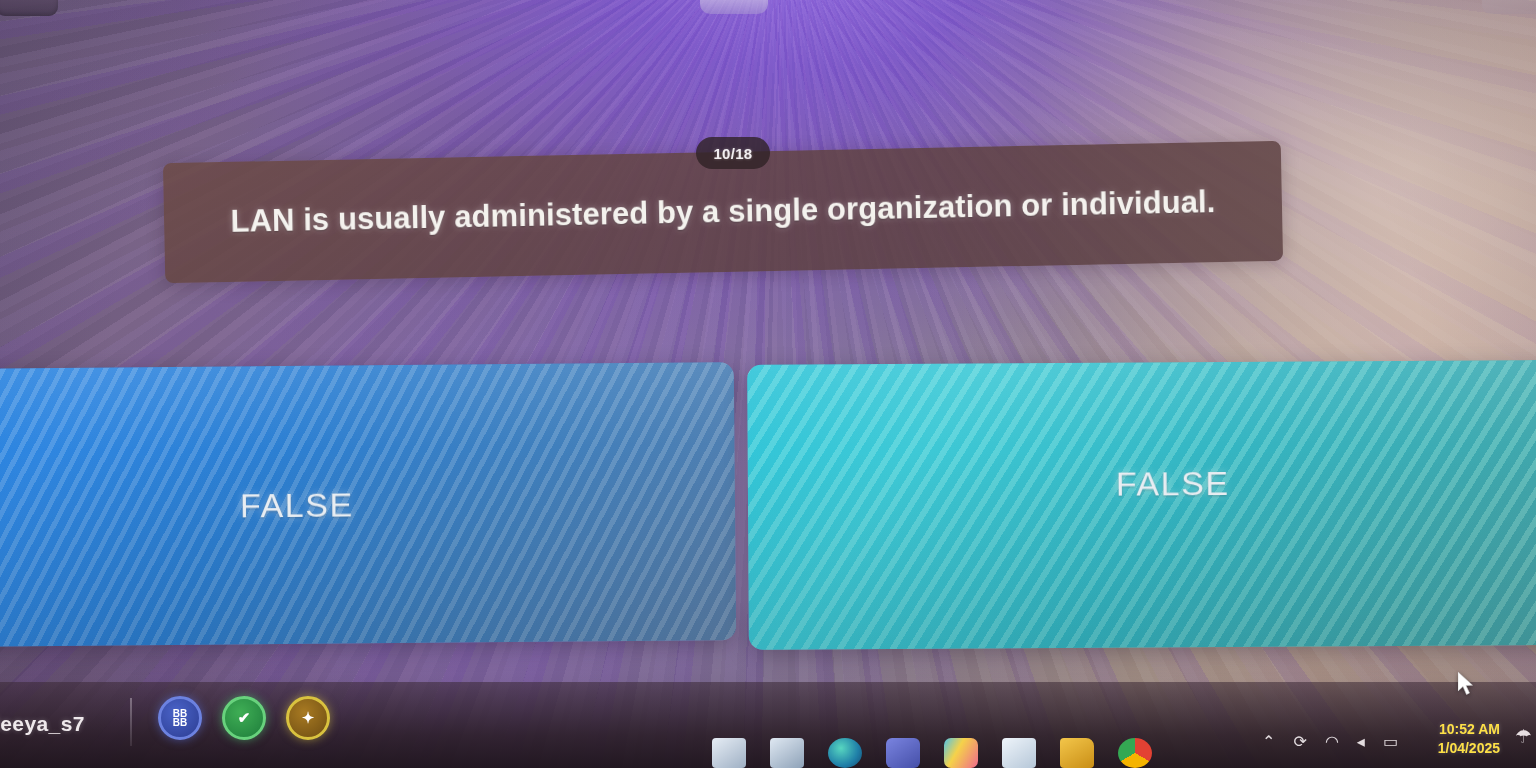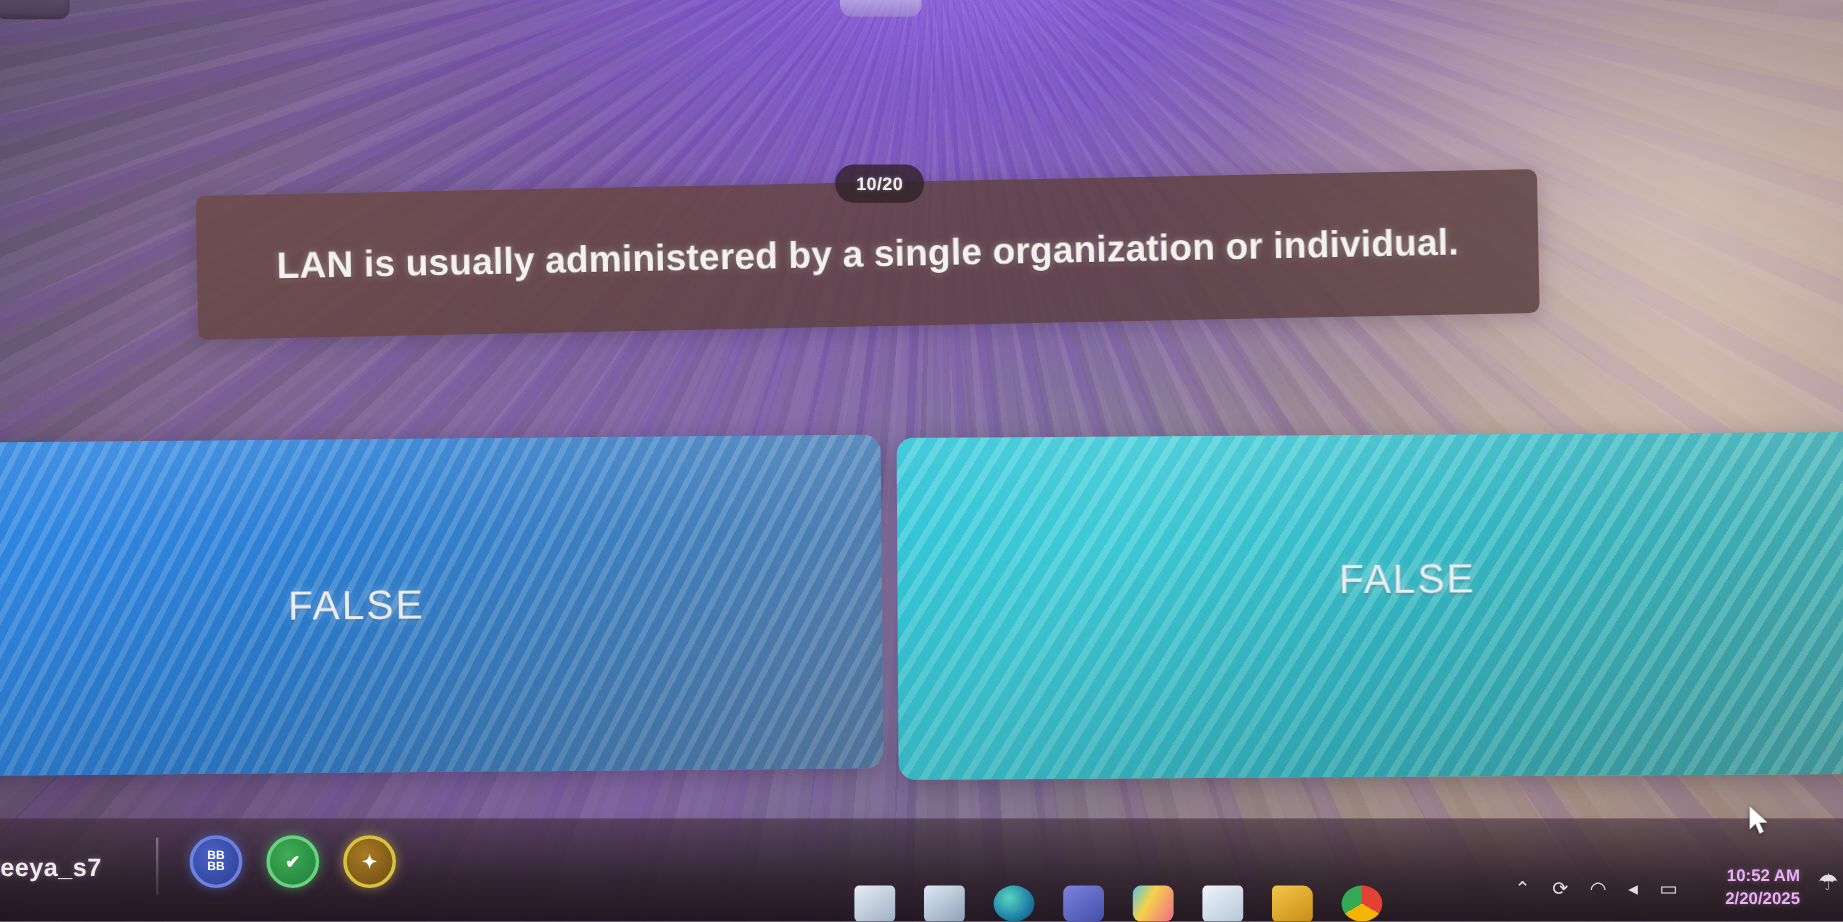--- a/index.html
+++ b/index.html
@@ -269,21 +269,21 @@
 
   #tray {
     position:absolute; right:138px; bottom:18px;
     display:flex; gap:18px; align-items:center;
     filter:blur(.4px);
   }
   .tray-icon { color:#e3dcdf; font-size:16px; line-height:1; }
 
   #clock {
     position:absolute; right:36px; bottom:10px;
-    text-align:right; color:#f0abfc;
+    text-align:right; color:#fde047;
     font-size:14px; font-weight:bold; line-height:19px;
     text-shadow:0 0 4px rgba(255,255,255,.25);
     filter:blur(.35px);
   }
   #notif-bell {
     position:absolute; right:4px; bottom:20px;
     color:#e6dee1; font-size:19px;
     filter:blur(.4px);
   }
 </style>
@@ -291,21 +291,21 @@
 <body>
 
 <div id="screen-bg"></div>
 <div id="moire"></div>
 <div id="moire2"></div>
 
 <div class="top-cut" id="top-cut-left"></div>
 <div class="top-cut" id="top-cut-center"></div>
 <div class="top-cut" id="top-cut-right"></div>
 
-<div id="counter">10/20</div>
+<div id="counter">10/18</div>
 
 <div id="question-card">
   <div id="question-text">LAN is usually administered by a single organization or individual.</div>
 </div>
 
 <div id="answers">
 
   <div class="answer" id="answer-false">
     <div class="stripes"></div>
     <div class="sheen"></div>
@@ -353,17 +353,17 @@
   <div id="tray">
     <span class="tray-icon">⌃</span>
     <span class="tray-icon">⟳</span>
     <span class="tray-icon">◠</span>
     <span class="tray-icon">◂</span>
     <span class="tray-icon">▭</span>
   </div>
 
   <div id="clock">
     <div>10:52 AM</div>
-    <div>2/20/2025</div>
+    <div>1/04/2025</div>
   </div>
 
   <div id="notif-bell">☂</div>
 </div>
 
 </body></html>

